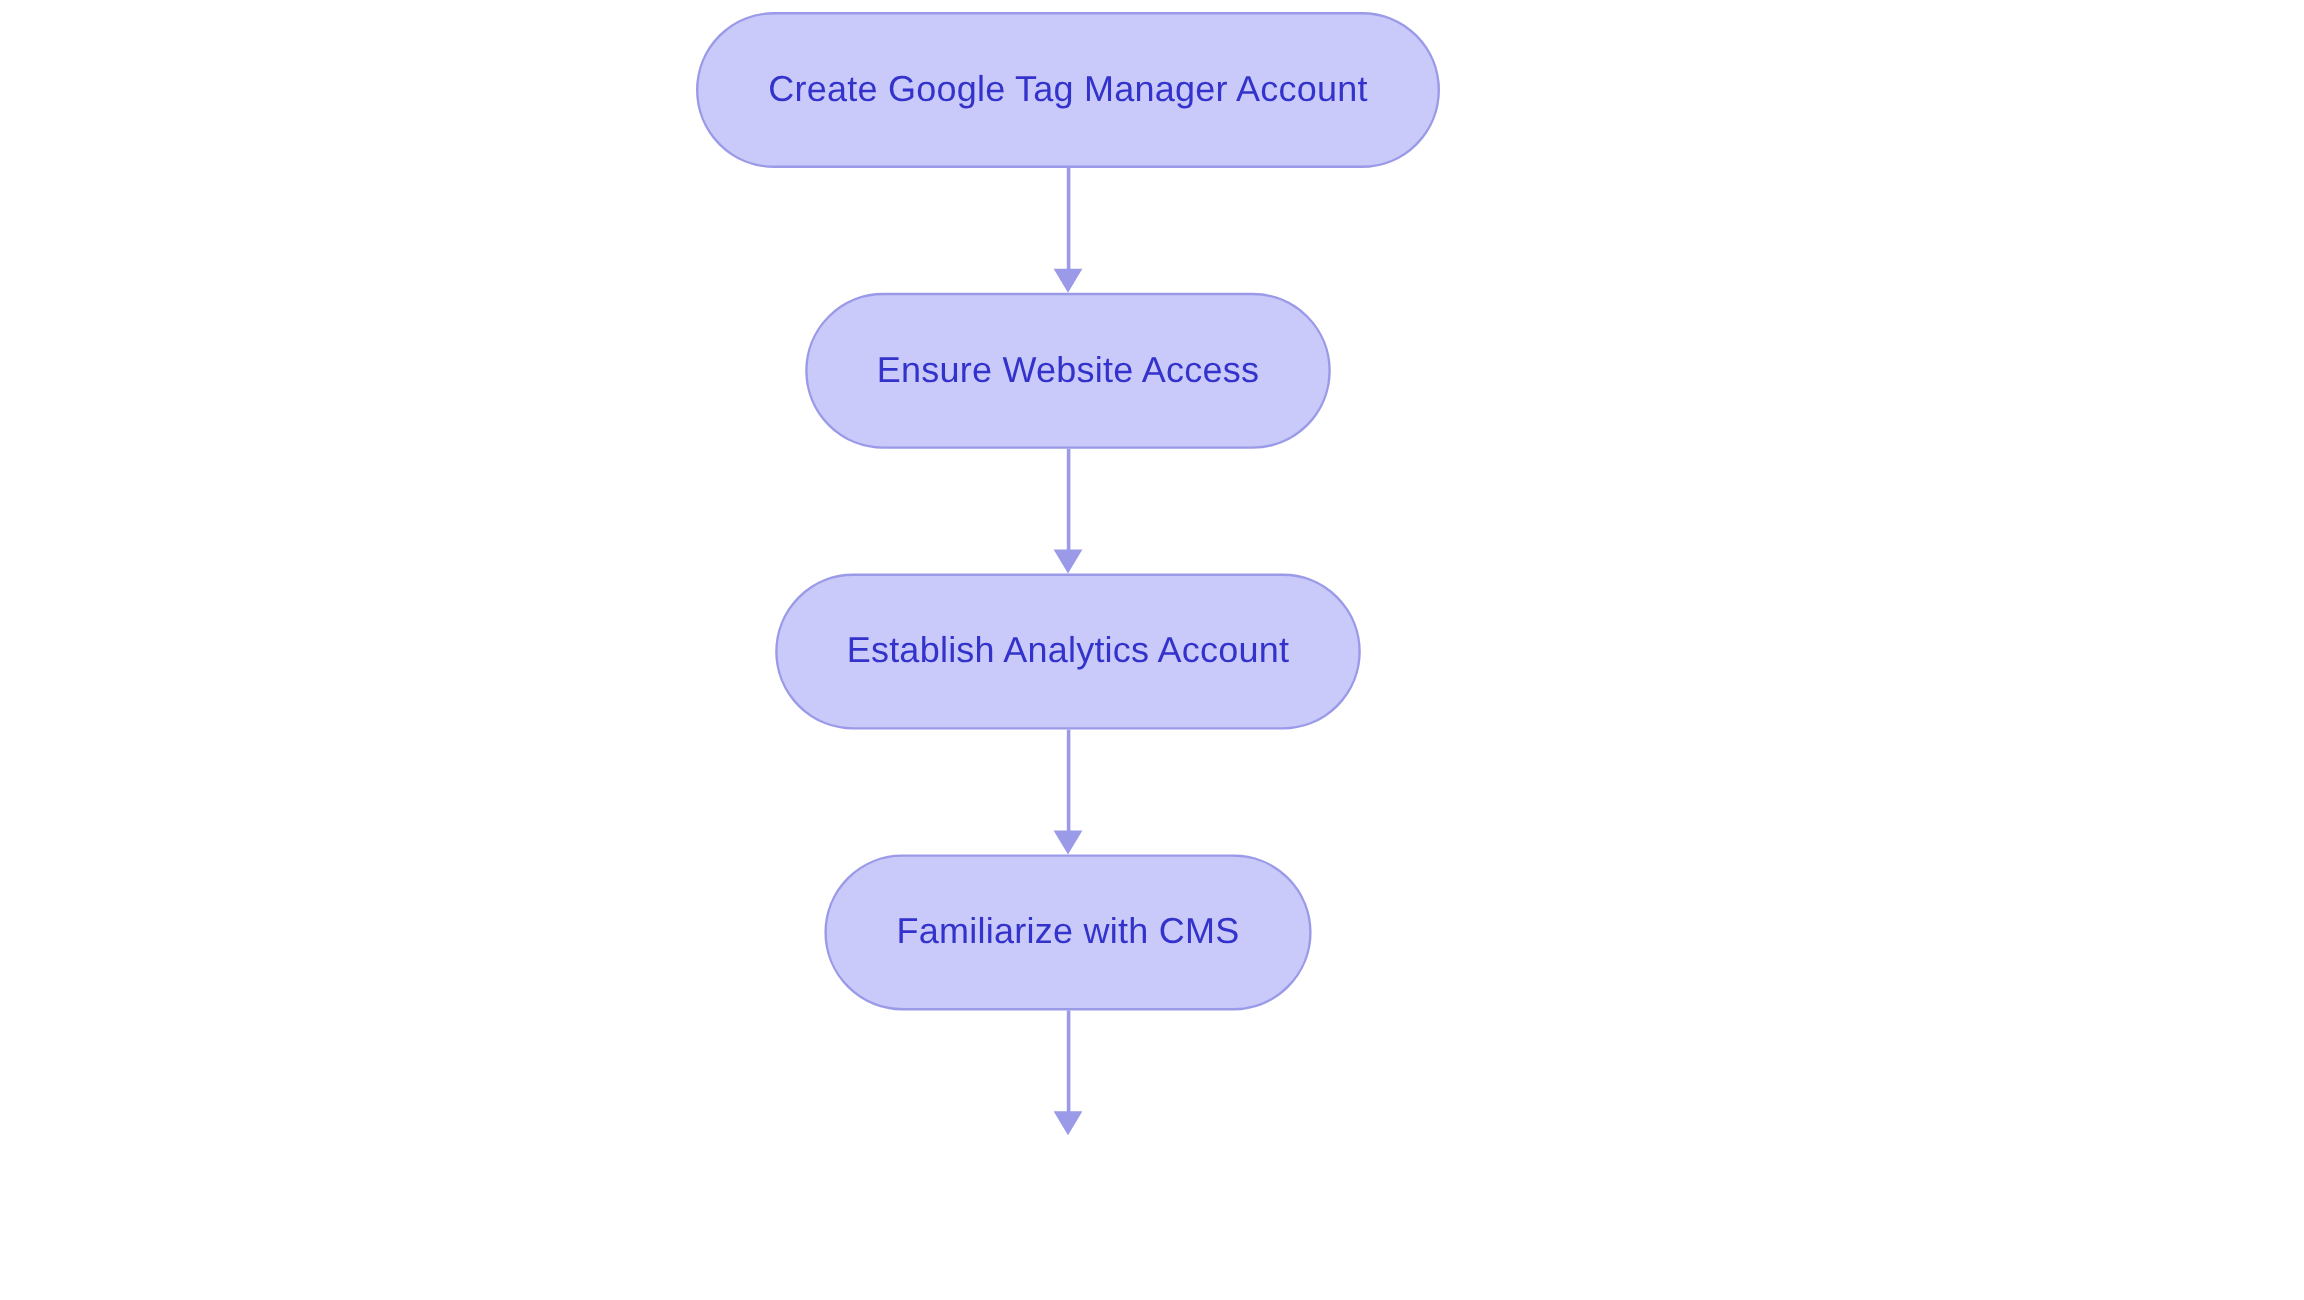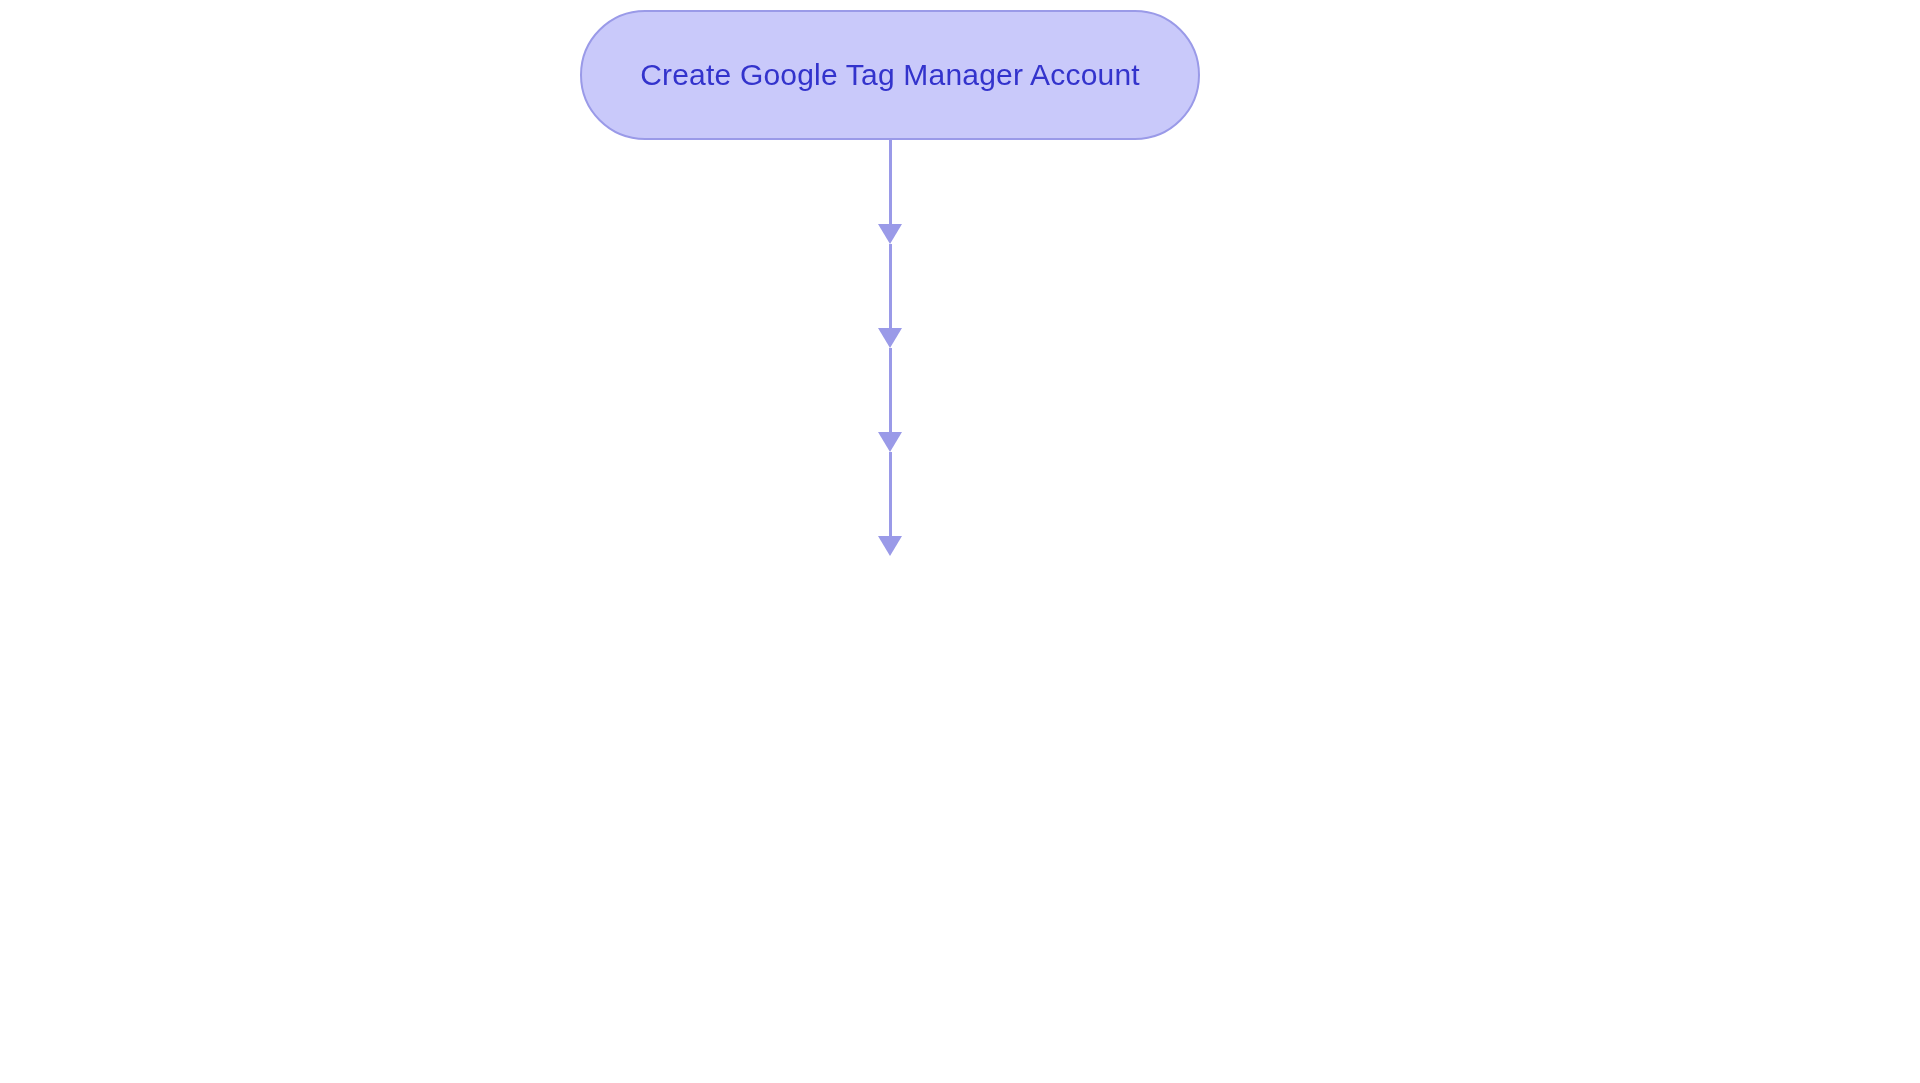--- a/index.html
+++ b/index.html
@@ -90,32 +90,41 @@
 
     <div class="node node-1">
       <span class="node-label">Create Google Tag Manager Account</span>
     </div>
 
     <div class="connector gap-1">
       <div class="stem"></div>
       <div class="head"></div>
     </div>
 
+    <div class="node node-2">
+      <span class="node-label">Ensure Website Access</span>
+    </div>
 
     <div class="connector gap-2">
       <div class="stem"></div>
       <div class="head"></div>
     </div>
 
+    <div class="node node-3">
+      <span class="node-label">Establish Analytics Account</span>
+    </div>
 
     <div class="connector gap-3">
       <div class="stem"></div>
       <div class="head"></div>
     </div>
 
+    <div class="node node-4">
+      <span class="node-label">Familiarize with CMS</span>
+    </div>
 
     <div class="connector gap-4">
       <div class="stem"></div>
       <div class="head"></div>
     </div>
 
 
   </div>
 </div>
 

